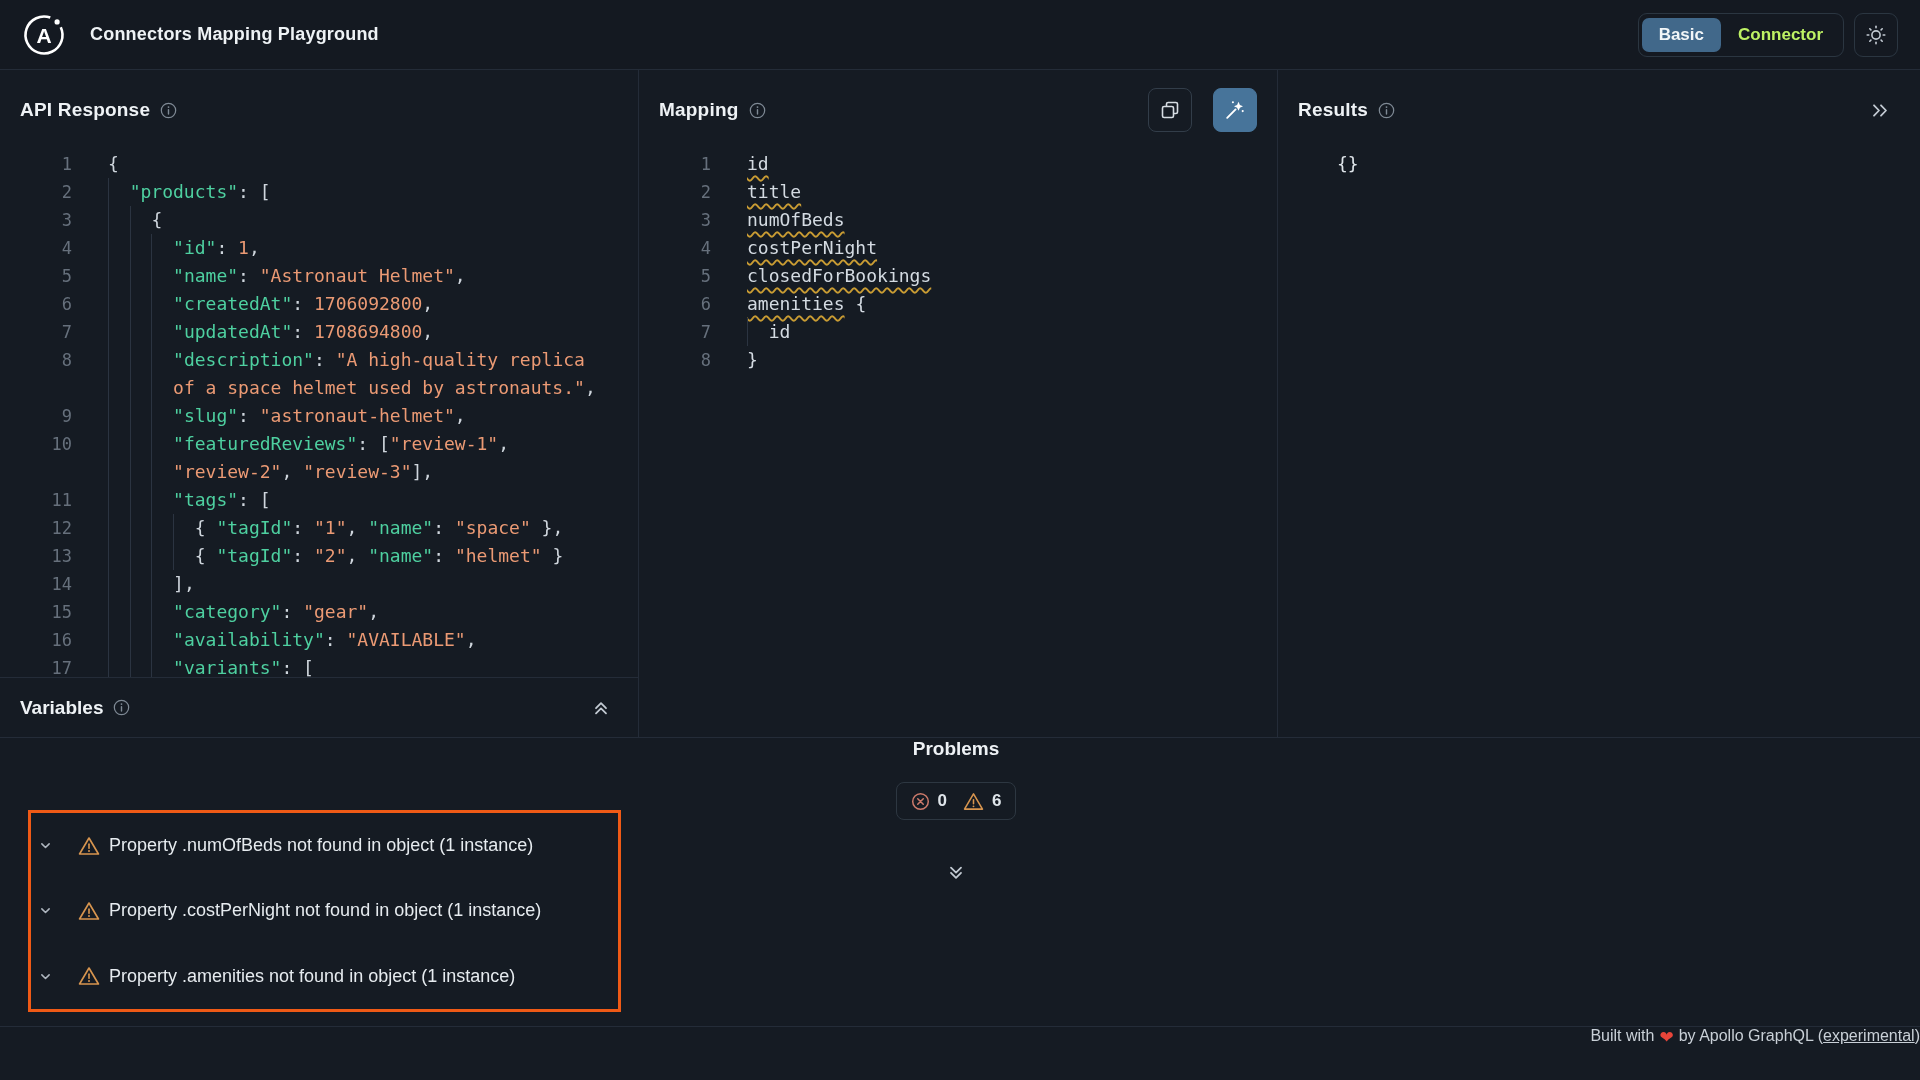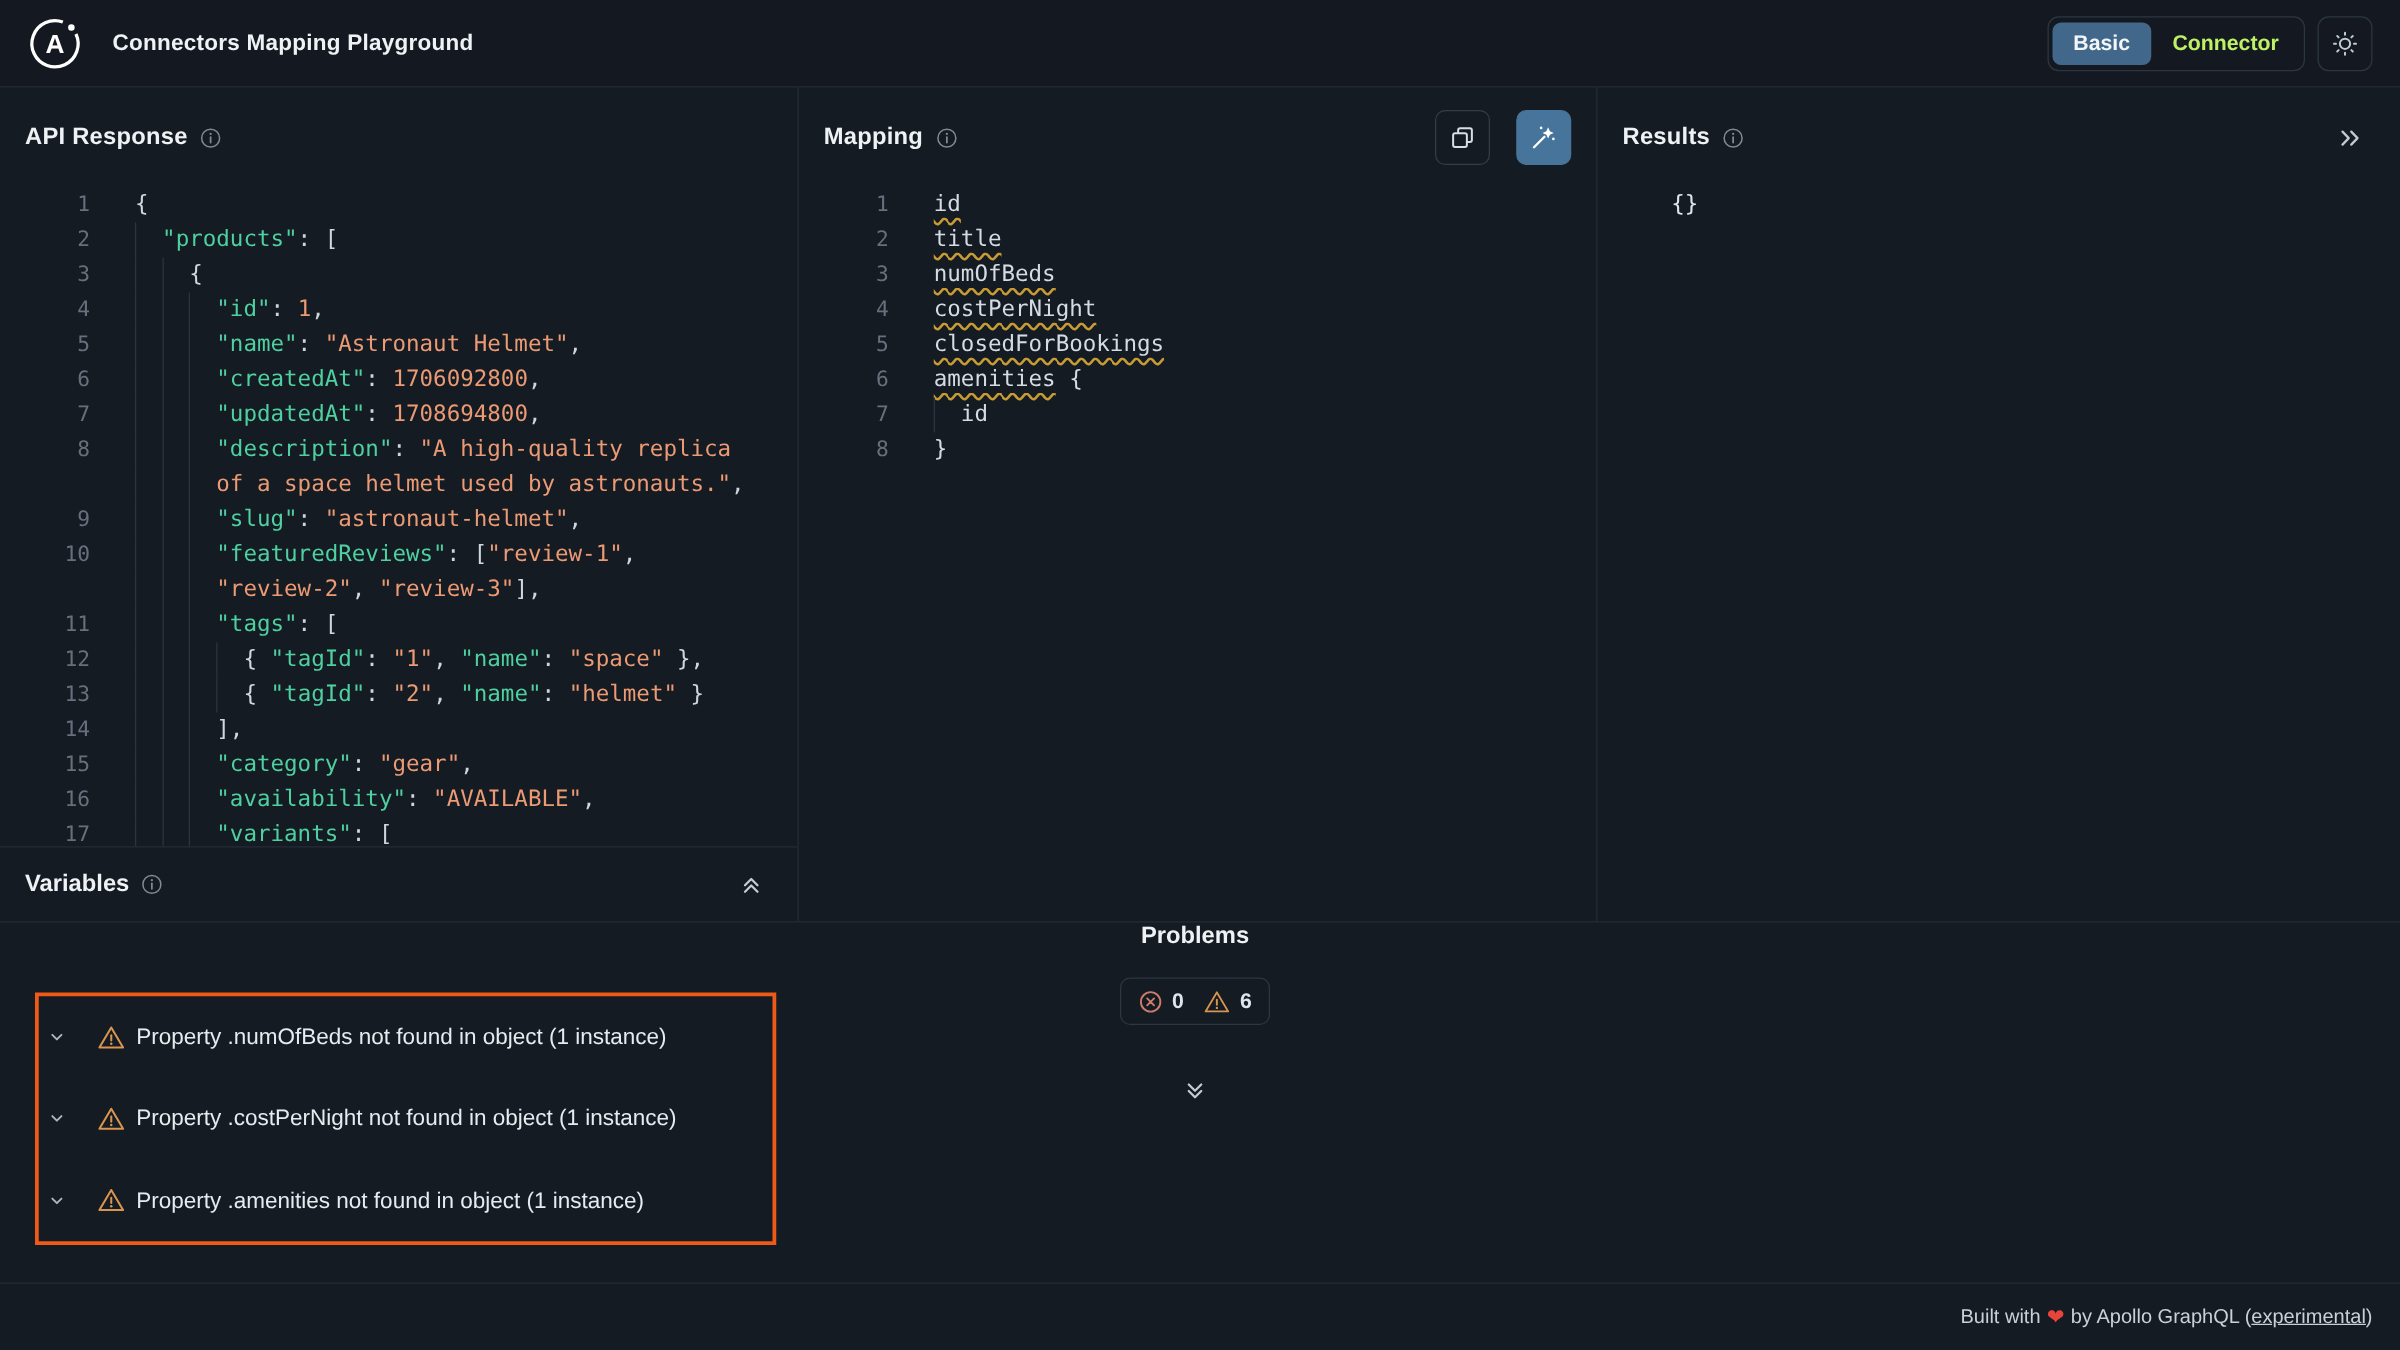--- a/index.html
+++ b/index.html
@@ -64,30 +64,30 @@
     gap:10px;padding:0 28px 0 20px;}
   .variables h2{font-size:19px;font-weight:600;color:var(--title);}
 
   
   .problems{height:289px;flex:none;border-top:1px solid var(--border);position:relative;}
   .problems-head{height:72px;display:flex;align-items:center;gap:22px;padding:0 28px 0 20px;flex-direction:column;}
   .problems-head h2{font-size:19px;font-weight:600;color:var(--title);}
   .counts-pill{display:flex;align-items:center;gap:16px;border:1px solid #2d3741;border-radius:8px;
     padding:8px 14px;}
   .count-group{display:flex;align-items:center;gap:8px;font-size:17px;font-weight:600;color:#dfe5ea;}
-  .problems-box{position:absolute;left:28px;top:56px;width:593px;height:202px;
+  .problems-box{position:absolute;left:28px;top:72px;width:593px;height:202px;
     border:3px solid var(--hl);display:flex;flex-direction:column;}
   .prob-row{flex:1;display:flex;align-items:center;padding-left:8px;cursor:pointer;}
   .prob-chevron{flex:none;display:flex;margin-right:26px;}
   .prob-warnicon{flex:none;display:flex;margin-right:9px;}
   .prob-text{font-size:18px;color:#e6ebef;}
 
   
-  footer{height:54px;flex:none;border-top:1px solid var(--border);display:flex;align-items:center;
-    justify-content:flex-end;padding-right:22px;gap:5px;font-size:16px;color:#c9d0d7;}
+  footer{height:54px;flex:none;border-top:1px solid var(--border);display:flex;
+    justify-content:flex-end;gap:5px;font-size:16px;color:#c9d0d7;}
   .heart{color:#e8453a;font-size:17px;}
   .ftr-link{color:inherit;text-decoration:underline;cursor:pointer;}
 </style>
 </head>
 <body>
 
 <div class="app">
 
   <header>
     <span class="logo">

